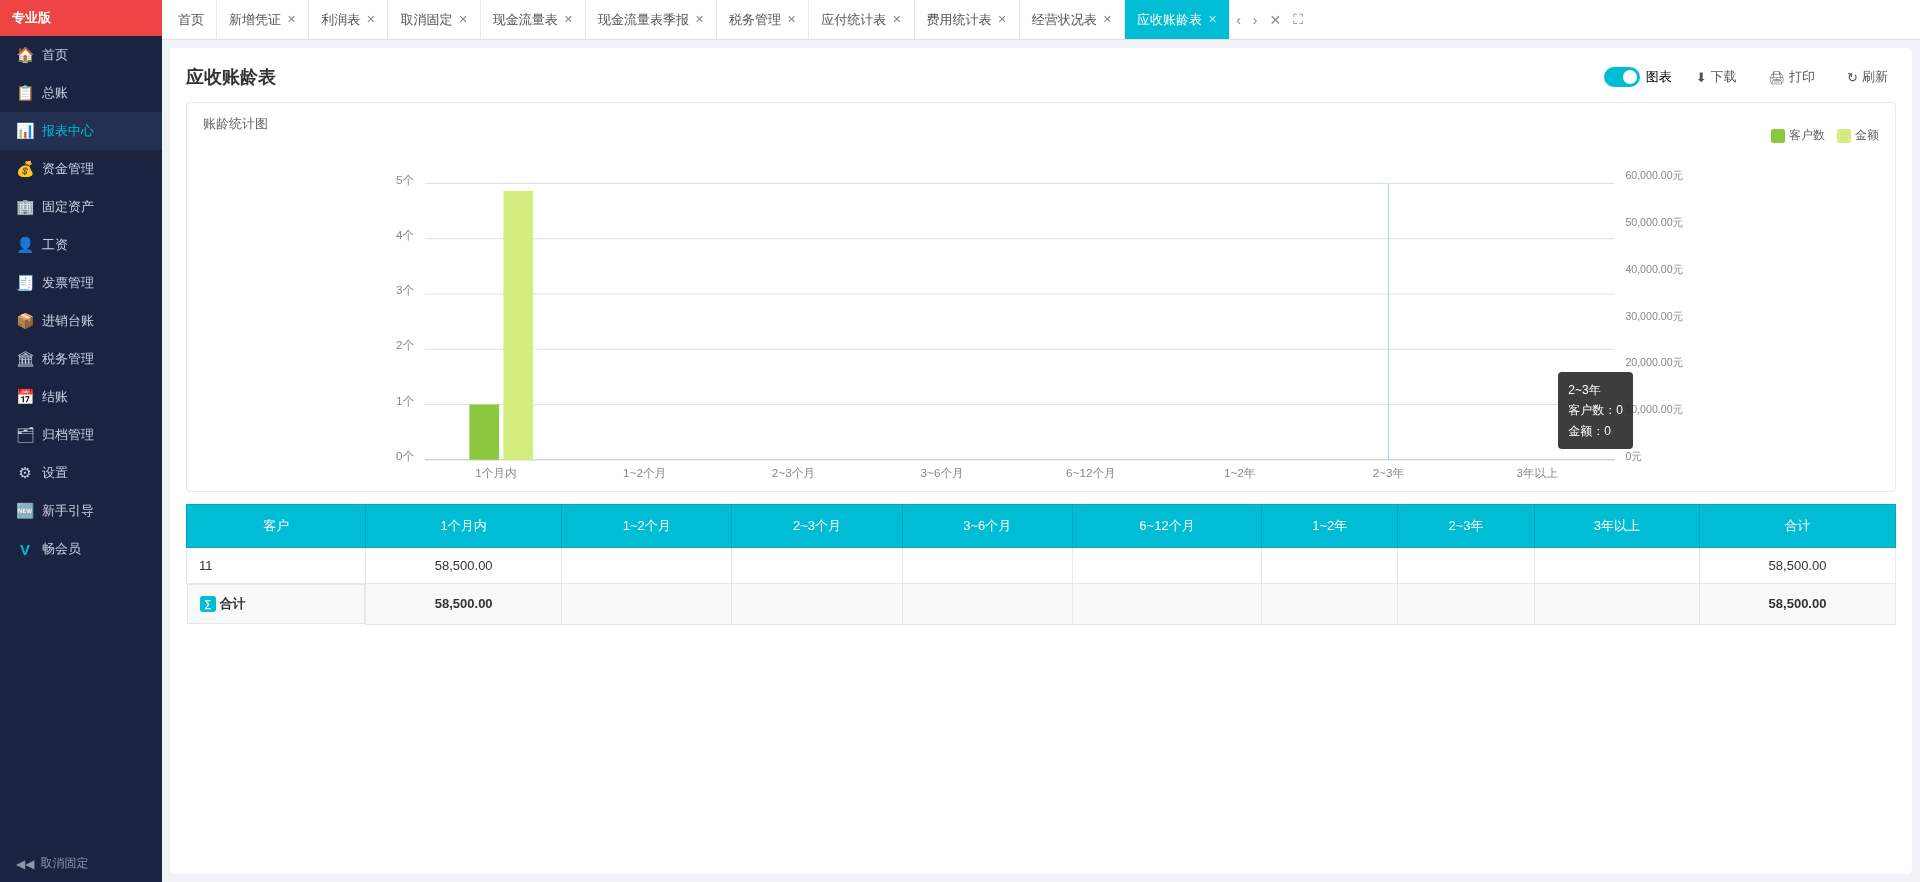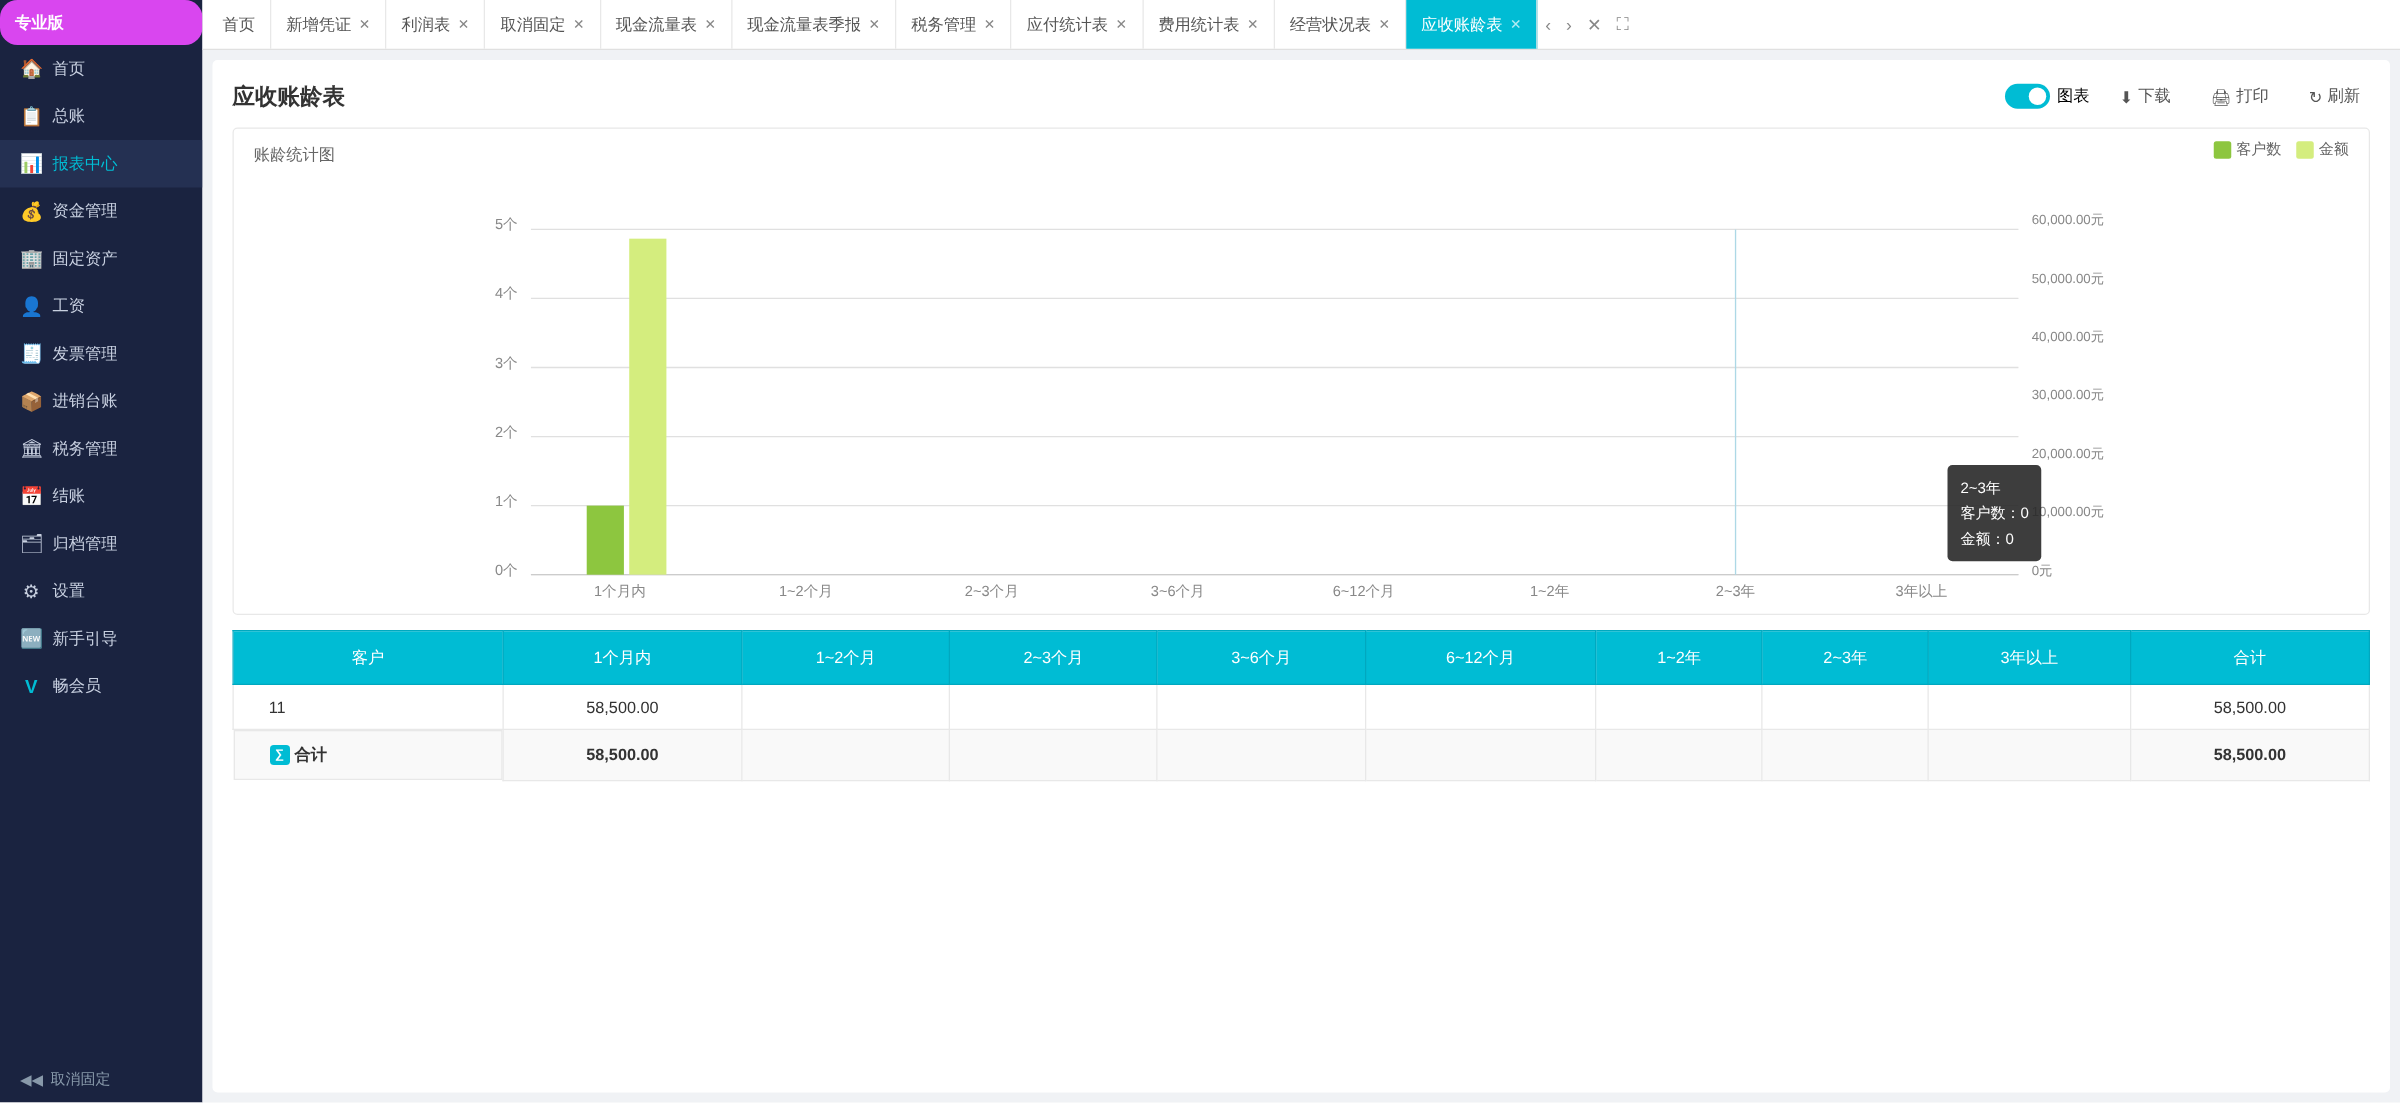--- a/index.html
+++ b/index.html
@@ -10,28 +10,27 @@
       width: 162px;
       background: #1a2340;
       color: #c8d0e0;
       display: flex;
       flex-direction: column;
       flex-shrink: 0;
       height: 100%;
     }
     .sidebar-logo {
       height: 36px;
-      background: #d946ef;
+      background: #ef4444;
       display: flex;
       align-items: center;
       padding: 0 12px;
       font-size: 13px;
       font-weight: bold;
       color: white;
-      border-radius: 14px;
     }
     .sidebar-item {
       display: flex;
       align-items: center;
       padding: 10px 16px;
       cursor: pointer;
       gap: 8px;
       font-size: 13px;
       color: #c8d0e0;
     }
@@ -173,21 +172,21 @@
       height: 390px;
       position: relative;
     }
     .chart-title {
       font-size: 13px;
       color: #666;
       margin-bottom: 8px;
     }
     .chart-legend {
       position: absolute;
-      top: 8px;
+      top: 24px;
       right: 16px;
       display: flex;
       align-items: center;
       gap: 12px;
       font-size: 12px;
       color: #666;
     }
     .legend-item {
       display: flex;
       align-items: center;
@@ -230,21 +229,21 @@
       background: #fafafa;
     }
     .data-table tbody td {
       padding: 10px 8px;
       text-align: center;
       border: 1px solid #e8e8e8;
       color: #333;
     }
     .data-table tbody td:first-child {
       text-align: left;
-      padding-left: 28px;
+      padding-left: 12px;
     }
     .total-row td {
       font-weight: bold;
       background: #f9f9f9 !important;
     }
     .total-row td:first-child {
       display: flex;
       align-items: center;
       gap: 4px;
     }

